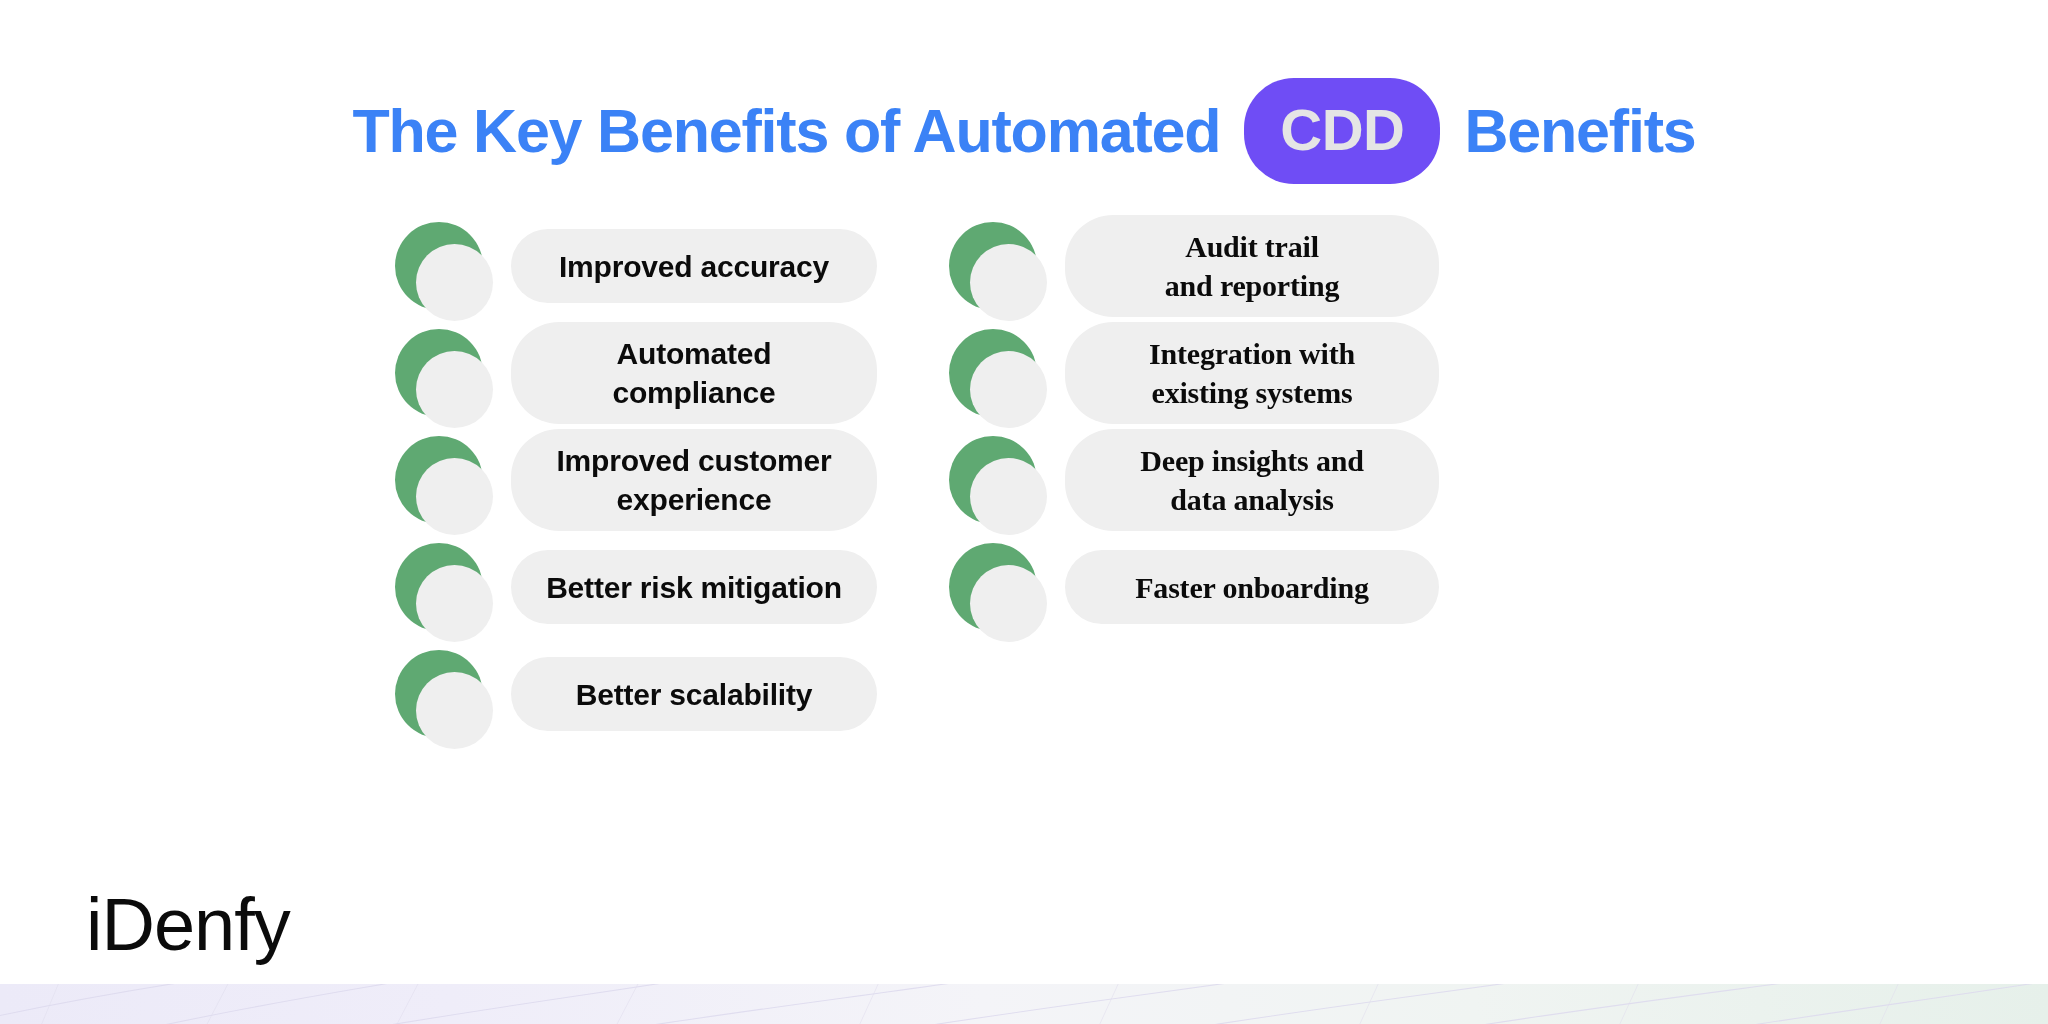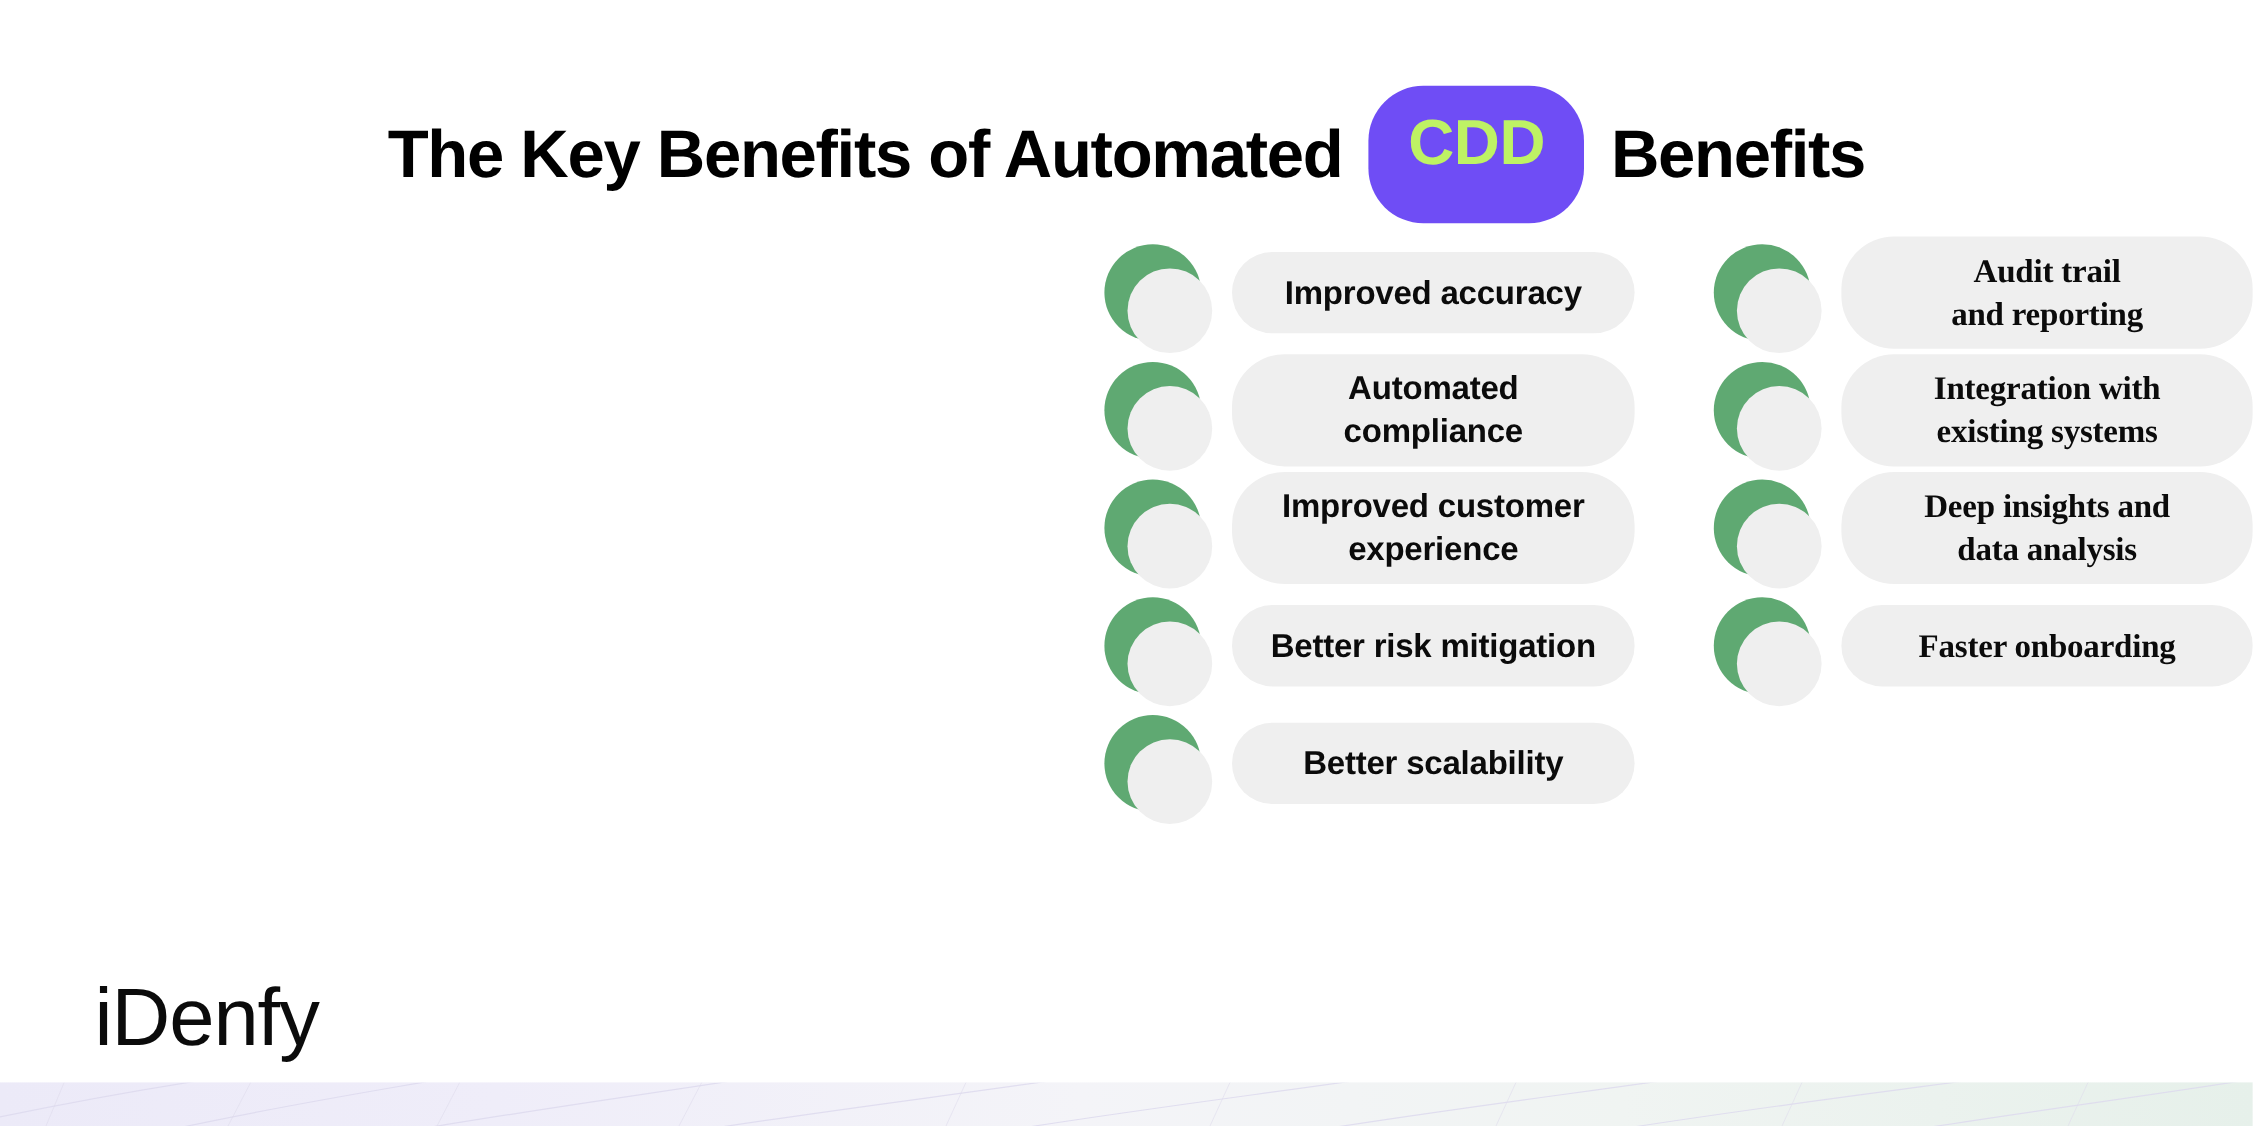--- a/index.html
+++ b/index.html
@@ -19,47 +19,47 @@
     width:2048px;
     display:flex;
     align-items:center;
     justify-content:center;
     gap:0px;
     white-space:nowrap;
   }
   .title-text{
     font-size:61px;
     font-weight:bold;
-    color:#000000;
+    color:#3b82f6;
     letter-spacing:-1.2px;
     line-height:1;
   }
   .title-badge{
     display:inline-flex;
     align-items:center;
     justify-content:center;
     background:#6F4DF5;
-    color:#bef264;
+    color:#e5e5e5;
     font-size:58px;
     font-weight:bold;
     letter-spacing:-0.5px;
     border-radius:50px;
-    padding:23px 36px 44px 36px;
+    padding:23px 36px 25px 36px;
     margin:0 24px;
     line-height:1;
   }
 
   
   .columns{
     position:absolute;
     top:225px;
     left:0;
     width:2048px;
     display:flex;
-    justify-content:flex-end;
+    justify-content:flex-start;
     padding-left:395px;
     gap:72px;
   }
   .column{
     display:flex;
     flex-direction:column;
     gap:25px;
   }
   .col-left  { width:482px; }
   .col-right { width:490px;font-family:Liberation Serif, serif; }

